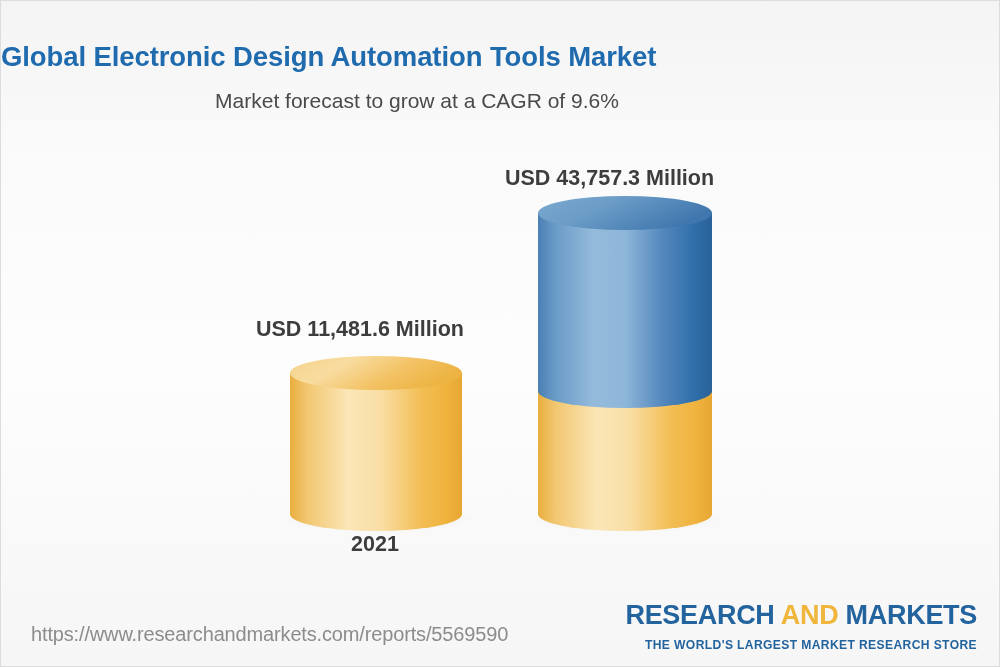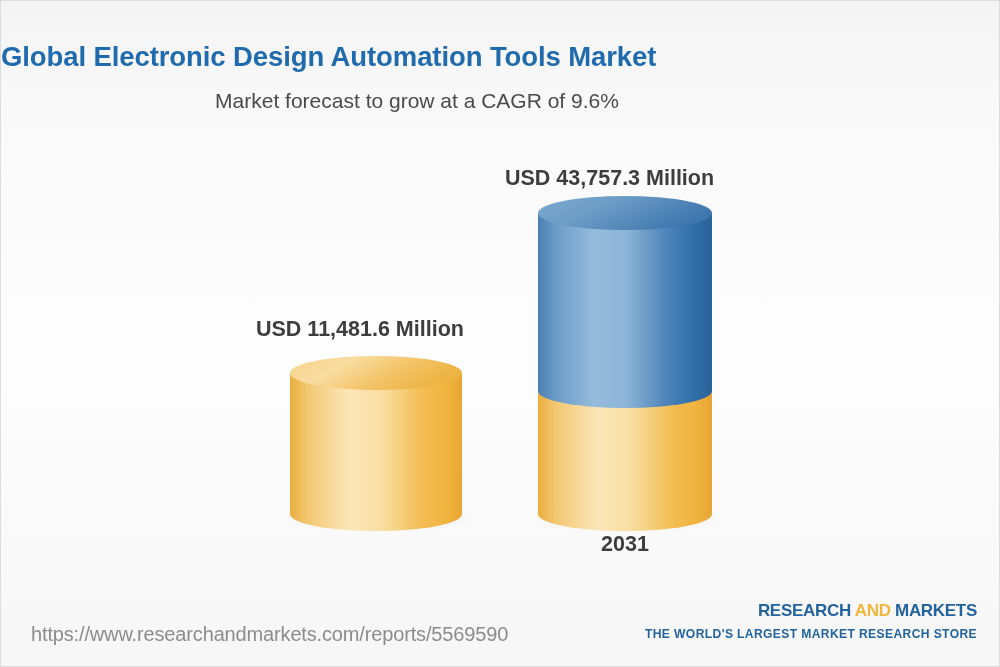--- a/index.html
+++ b/index.html
@@ -93,21 +93,21 @@
     letter-spacing: -0.15px;
   }
 
   #brand-logo {
     position: absolute;
     right: 22px;
     top: 601px;
     text-align: right;
   }
   #brand-wordmark {
-    font-size: 17px;
+    font-size: 27px;
     font-weight: bold;
     letter-spacing: -0.3px;
     line-height: 1.02;
     color: #23639e;
     white-space: nowrap;
   }
   #brand-and { color: #f0b63c; }
   #brand-tagline {
     font-size: 12.1px;
     font-weight: bold;
@@ -183,21 +183,21 @@
         <path d="M537,390 L537,513 A87,17 0 0 0 711,513 L711,390 Z" fill="url(#gradYellowBody)"></path>
 
         <path d="M537,212 L537,390 A87,17 0 0 0 711,390 L711,212 Z" fill="url(#gradBlueBody)"></path>
         <ellipse cx="624" cy="212" rx="87" ry="17" fill="url(#gradBlueCap)"></ellipse>
       </g>
     </svg>
 
     <div class="value-label" id="value-label-0">USD 11,481.6 Million</div>
     <div class="value-label" id="value-label-1">USD 43,757.3 Million</div>
 
-    <div class="category-label" id="category-label-1">2031</div>
+    <div class="category-label" id="category-label-0">2021</div>
   </div>
 
   <div id="source-url">https://www.researchandmarkets.com/reports/5569590</div>
 
   <div id="brand-logo">
     <div id="brand-wordmark"><span>RESEARCH </span><span id="brand-and">AND</span><span> MARKETS</span></div>
     <div id="brand-tagline">THE WORLD'S LARGEST MARKET RESEARCH STORE</div>
   </div>
 
 </div>

